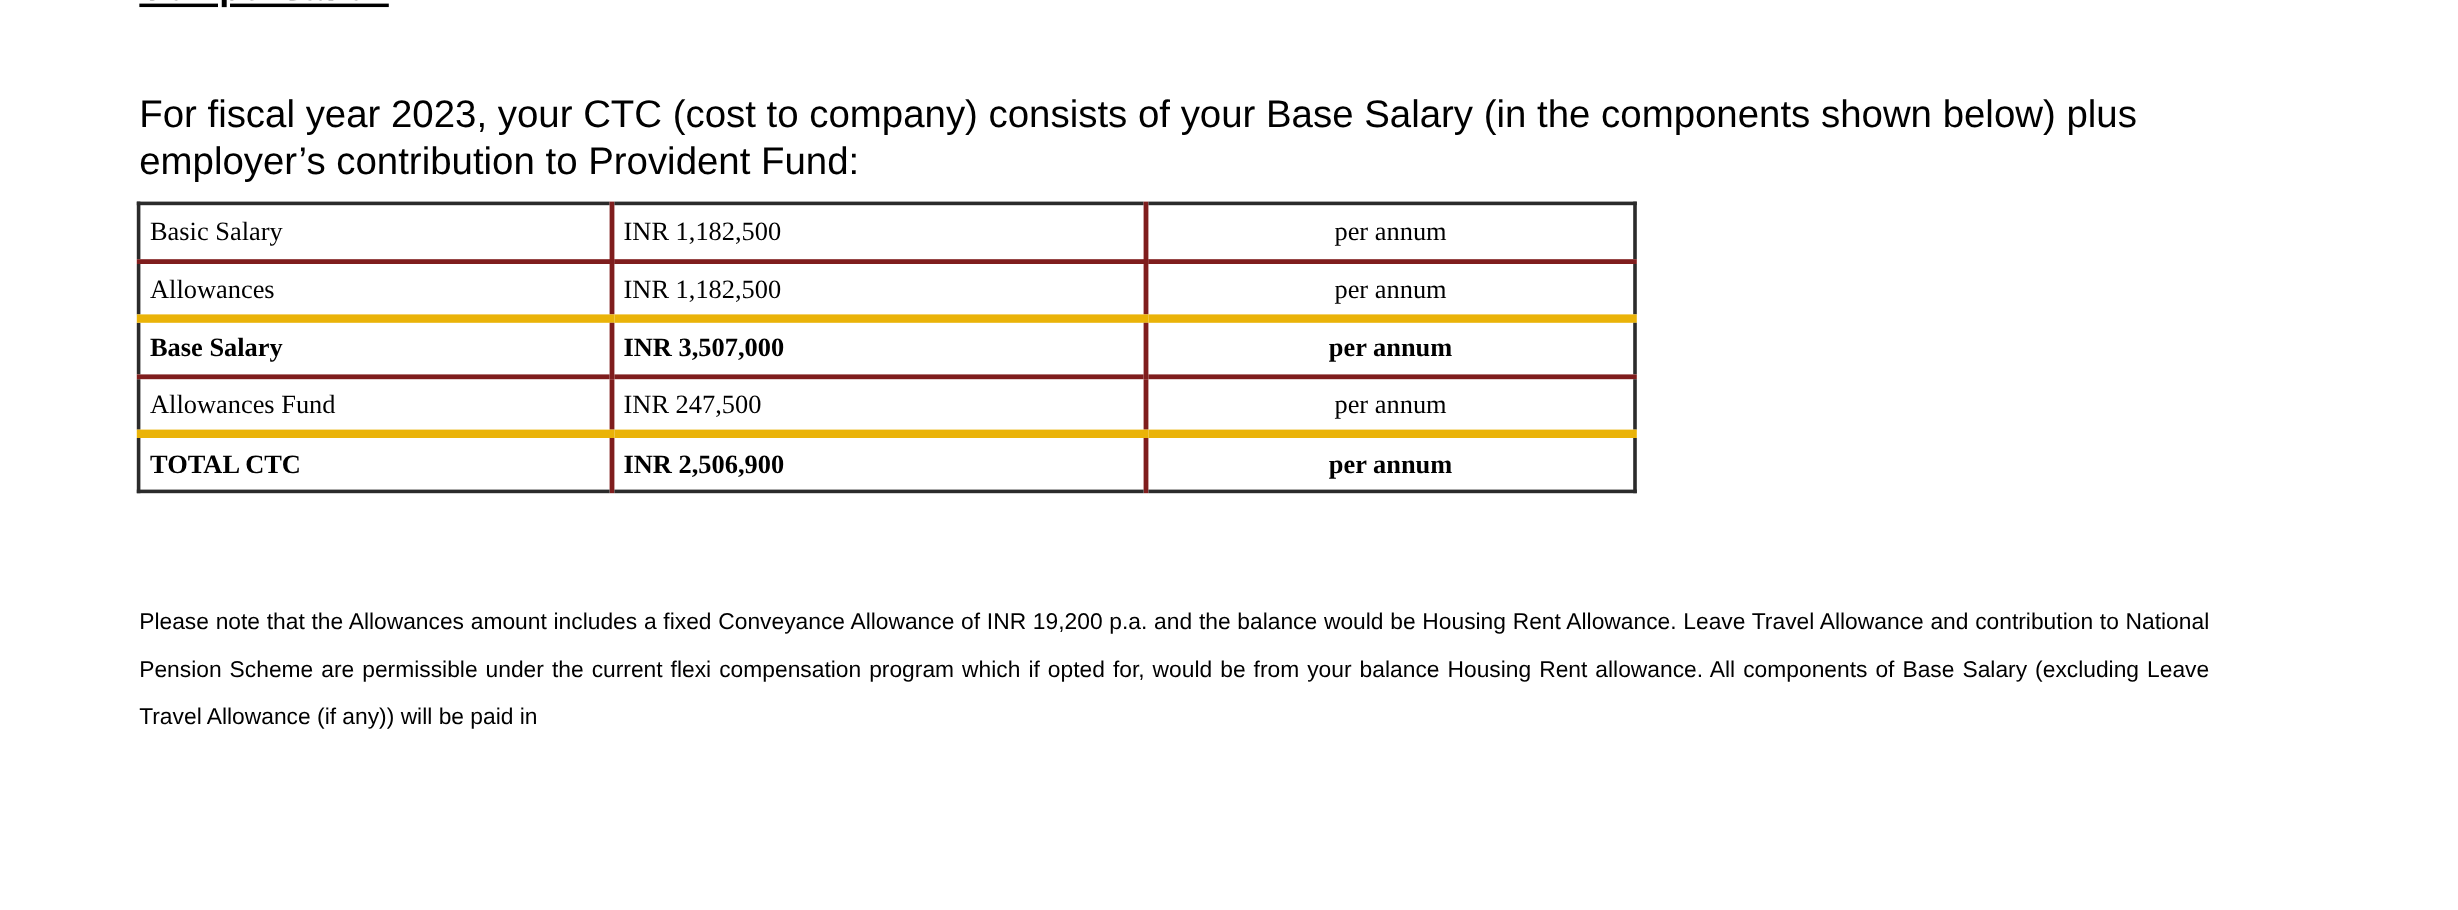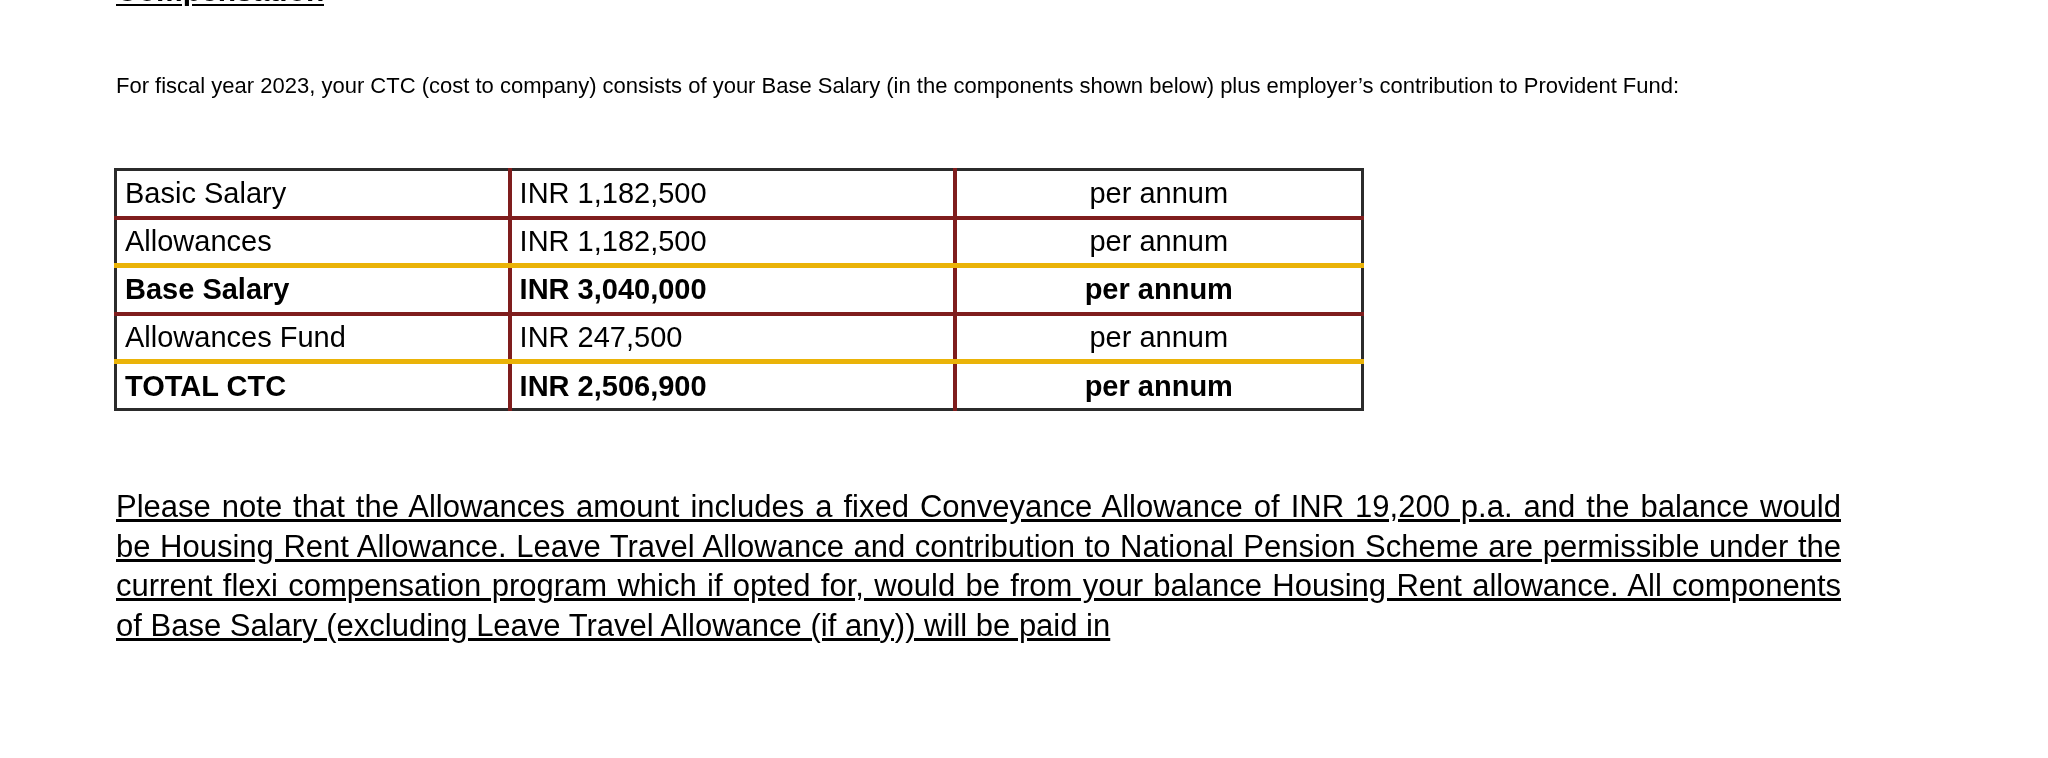--- a/index.html
+++ b/index.html
@@ -41,36 +41,37 @@
     white-space: nowrap;
     letter-spacing: 0px;
   }
 
   
   .intro {
     position: absolute;
     left: 116px;
     top: 44px;
     width: 1722px;
-    font-size: 22px;
+    font-size: 32px;
     line-height: 39px;
     text-align: left;
   }
 
   
   .comp-table-wrap {
     position: absolute;
     left: 114px;
     top: 168px;
   }
   table.comp {
     border-collapse: collapse;
     table-layout: fixed;
     width: 1250px;
-    font-size: 29px;
+    font-size: 22px;
+    font-family: Liberation Serif, serif;
   }
   table.comp td {
     border: 4px solid #7f1d1d;
     height: 48px;
     padding: 0 8px;
     vertical-align: middle;
     line-height: 1;
     box-sizing: border-box;
     white-space: nowrap;
   }
@@ -82,35 +83,34 @@
   table.comp tr td:last-child  { border-right: 3px solid #2b2b2b; }
   table.comp tr:first-child td { border-top: 3px solid #2b2b2b; }
   table.comp tr:last-child td  { border-bottom: 3px solid #2b2b2b; }
 
   .col-label { width: 372px; text-align: left; }
   .col-amount { width: 420px; text-align: left; padding-right: 10px !important; }
   .col-period { width: 385px; text-align: center; }
 
   tr.emphasis td {
     font-weight: bold;
-    border-top: 5px solid #eab308;
+    border-top: 7px solid #eab308;
     border-bottom: 3px solid #2b2b2b;
   }
 
   
   .closing {
     position: absolute;
     left: 116px;
-    top: 456px;
+    top: 480px;
     width: 1725px;
-    font-size: 31px;
+    font-size: 19px;
     line-height: 39.5px;
     text-align: justify;
     text-justify: inter-word;
-    text-decoration: underline;
   }
 </style>
 </head>
 <body>
 
 <div class="page">
 
   <div class="heading-clip">
     <div class="heading">Compensation</div>
   </div>
@@ -128,21 +128,21 @@
         </tr>
 
         <tr>
           <td class="col-label">Allowances</td>
           <td class="col-amount">INR 1,182,500</td>
           <td class="col-period">per annum</td>
         </tr>
 
         <tr class="emphasis">
           <td class="col-label">Base Salary</td>
-          <td class="col-amount">INR 3,040,000</td>
+          <td class="col-amount">INR 3,507,000</td>
           <td class="col-period">per annum</td>
         </tr>
 
         <tr>
           <td class="col-label">Allowances Fund</td>
           <td class="col-amount">INR 247,500</td>
           <td class="col-period">per annum</td>
         </tr>
 
         <tr class="emphasis">

